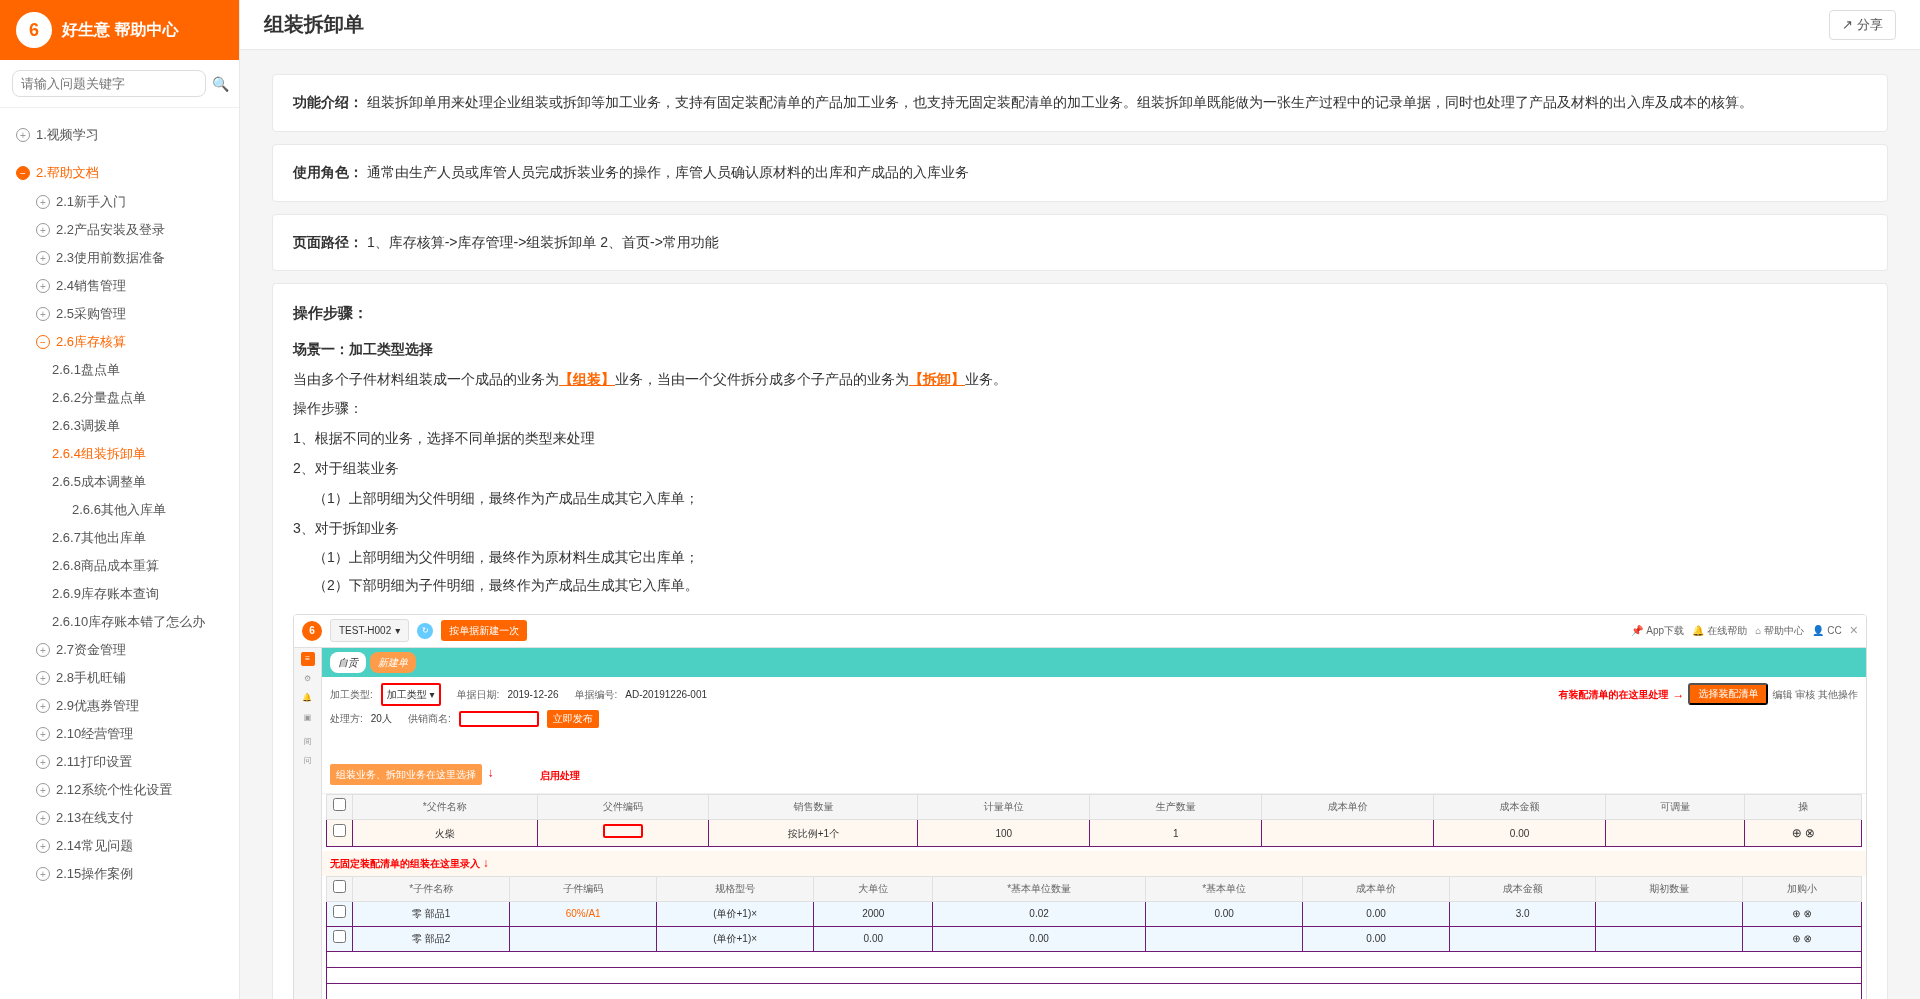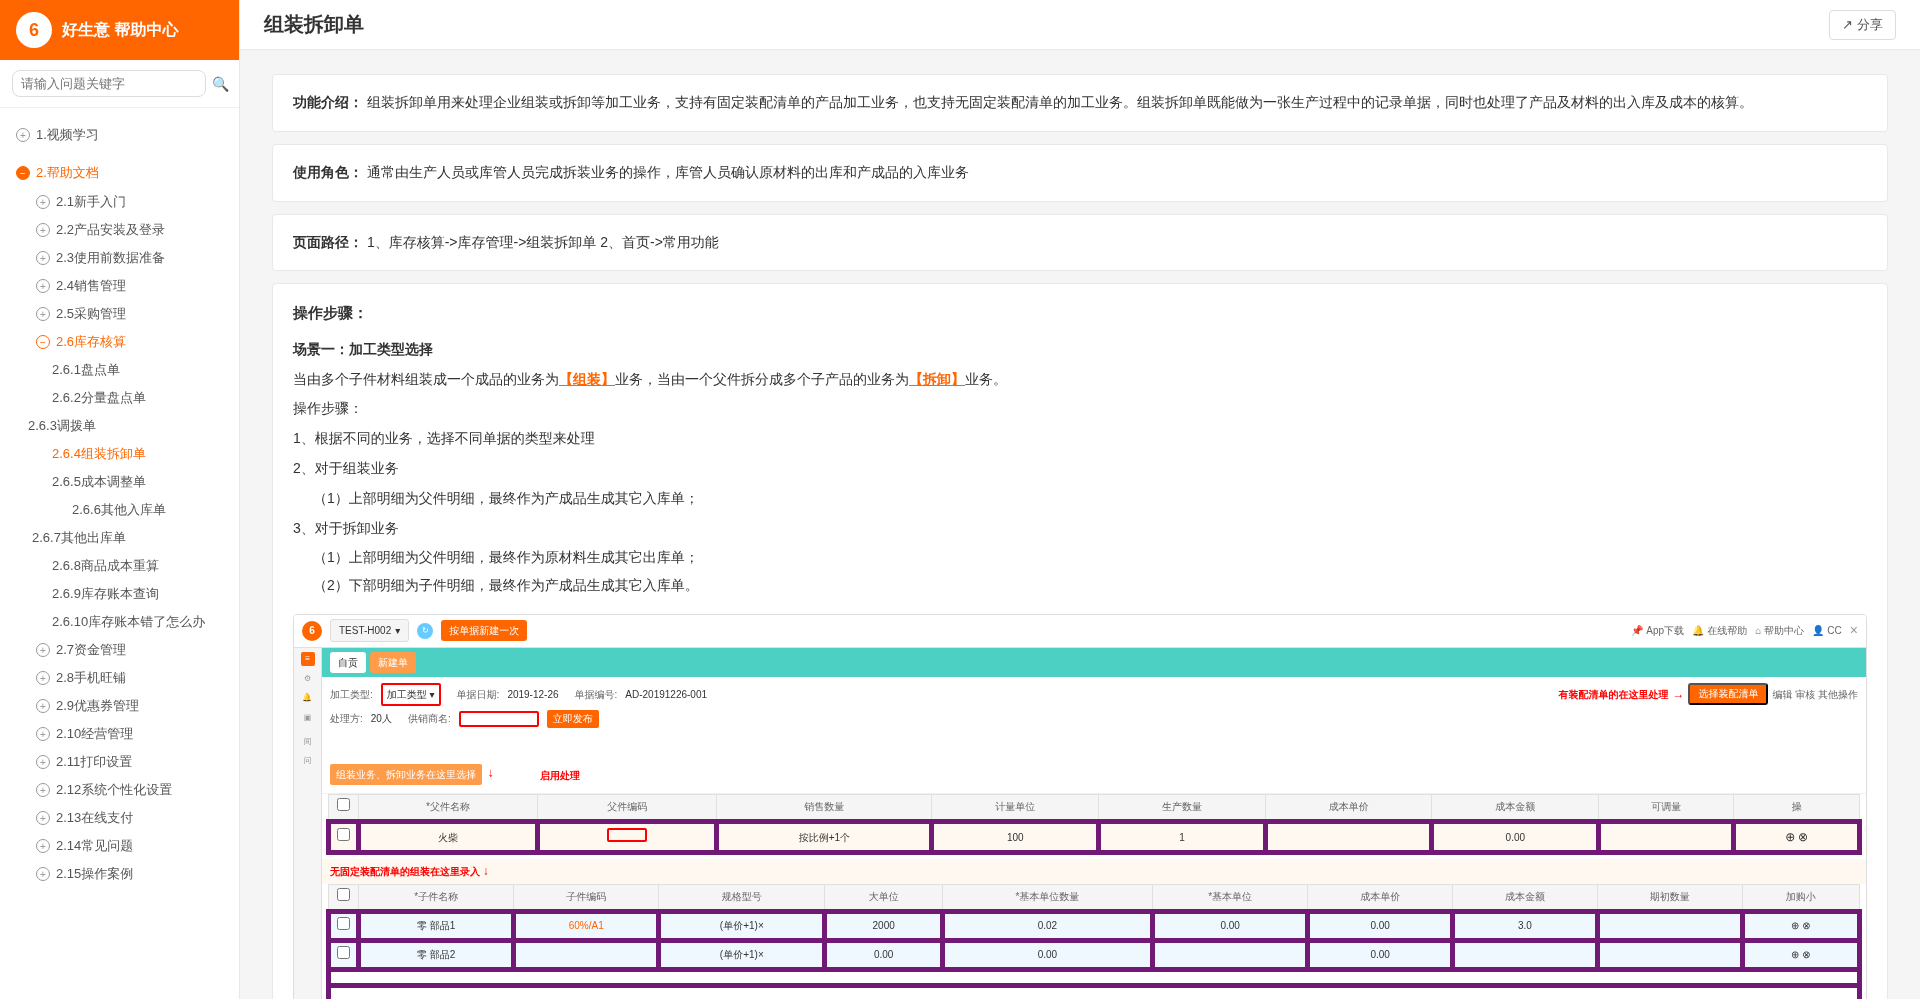--- a/index.html
+++ b/index.html
@@ -279,23 +279,24 @@
       flex: 1;
       padding: 0;
     }
     .mock-sub-nav {
       background: #4dd0c4;
       display: flex; align-items: center; gap: 4px; padding: 4px 8px;
     }
     .mock-sub-nav-tab {
       background: #fff;
       color: #333;
-      border-radius: 3px;
+      border-radius: 8px;
       padding: 2px 8px;
       font-size: 10px;
+      font-style: italic;
     }
     .mock-sub-nav-tab.active {
       background: #ff9c4a;
       color: #fff;
     }
     .mock-red-box {
       border: 2px solid #f00;
       border-radius: 2px;
       padding: 1px 4px;
       color: #333;
@@ -326,21 +327,21 @@
     .mock-table th {
       background: #f5f5f5;
       padding: 3px 6px;
       border: 1px solid #e0e0e0;
       font-weight: normal;
       color: #666;
       text-align: center;
     }
     .mock-table td {
       padding: 3px 6px;
-      border: 5px solid #701a75;
+      border: 1px solid #701a75;
       text-align: center;
       color: #333;
     }
     .mock-table tr.upper { background: #fff8f0; }
     .mock-table tr.lower { background: #f0f8ff; }
     .mock-section-label {
       background: #ff9c4a;
       color: #fff;
       font-size: 10px;
       padding: 2px 6px;
@@ -405,33 +406,33 @@
           <div class="plus-icon" style="border-color:#ff6600; color:#ff6600; background:#fff;">−</div>
           <span>2.6库存核算</span>
         </div>
 
         <div class="nav-sub-item" style="padding-left:52px;">
           <span>2.6.1盘点单</span>
         </div>
         <div class="nav-sub-item" style="padding-left:52px;">
           <span>2.6.2分量盘点单</span>
         </div>
-        <div class="nav-sub-item" style="padding-left:28px;">
+        <div class="nav-sub-item" style="padding-left:52px;">
           <span>2.6.3调拨单</span>
         </div>
         <div class="nav-sub-item active" style="padding-left:52px; color:#ff6600;">
           <span>2.6.4组装拆卸单</span>
         </div>
         <div class="nav-sub-item" style="padding-left:52px;">
           <span>2.6.5成本调整单</span>
         </div>
         <div class="nav-sub-item" style="padding-left:72px;">
           <span>2.6.6其他入库单</span>
         </div>
-        <div class="nav-sub-item" style="padding-left:32px;">
+        <div class="nav-sub-item" style="padding-left:52px;">
           <span>2.6.7其他出库单</span>
         </div>
         <div class="nav-sub-item" style="padding-left:52px;">
           <span>2.6.8商品成本重算</span>
         </div>
         <div class="nav-sub-item" style="padding-left:52px;">
           <span>2.6.9库存账本查询</span>
         </div>
         <div class="nav-sub-item" style="padding-left:52px;">
           <span>2.6.10库存账本错了怎么办</span>

